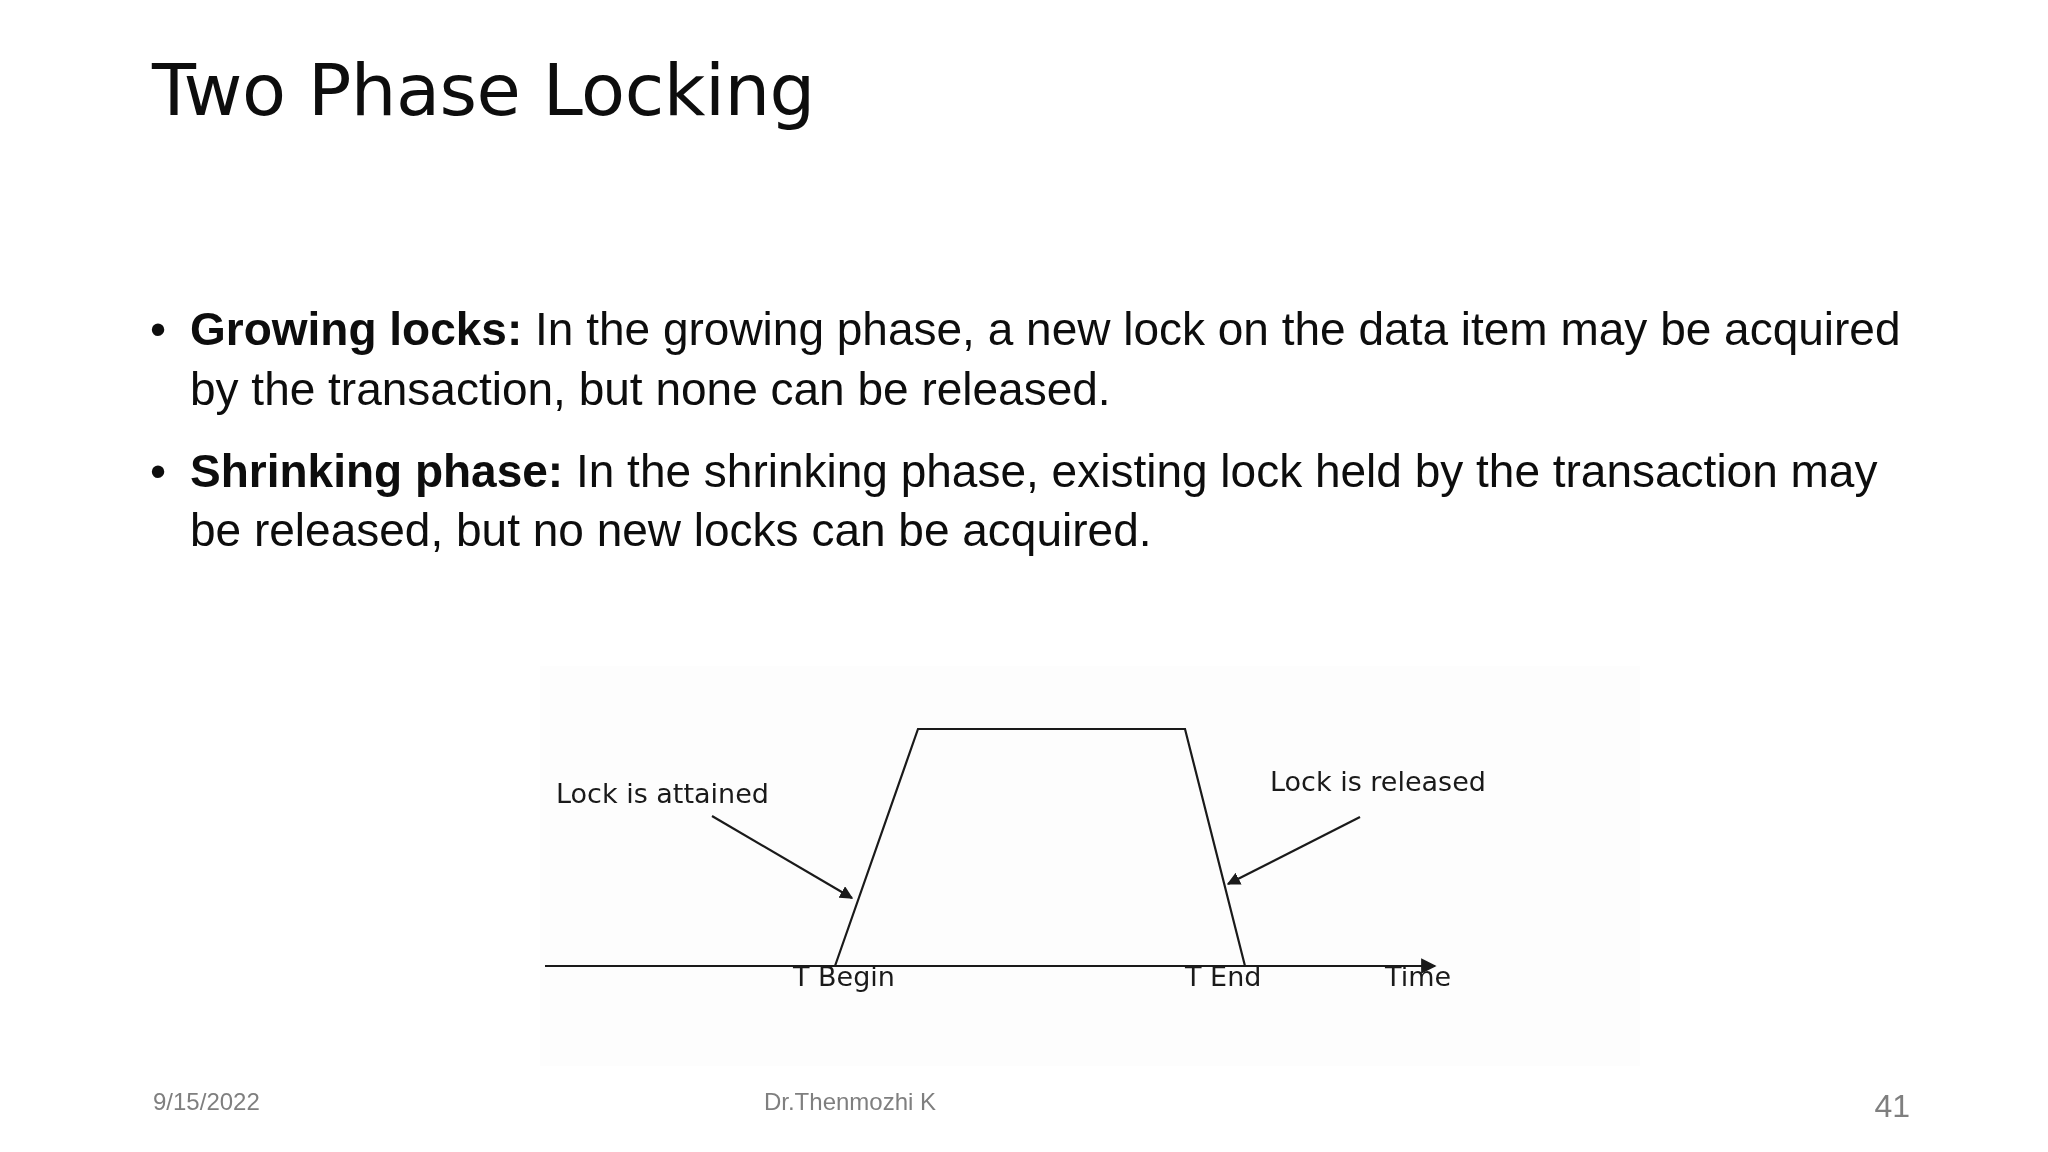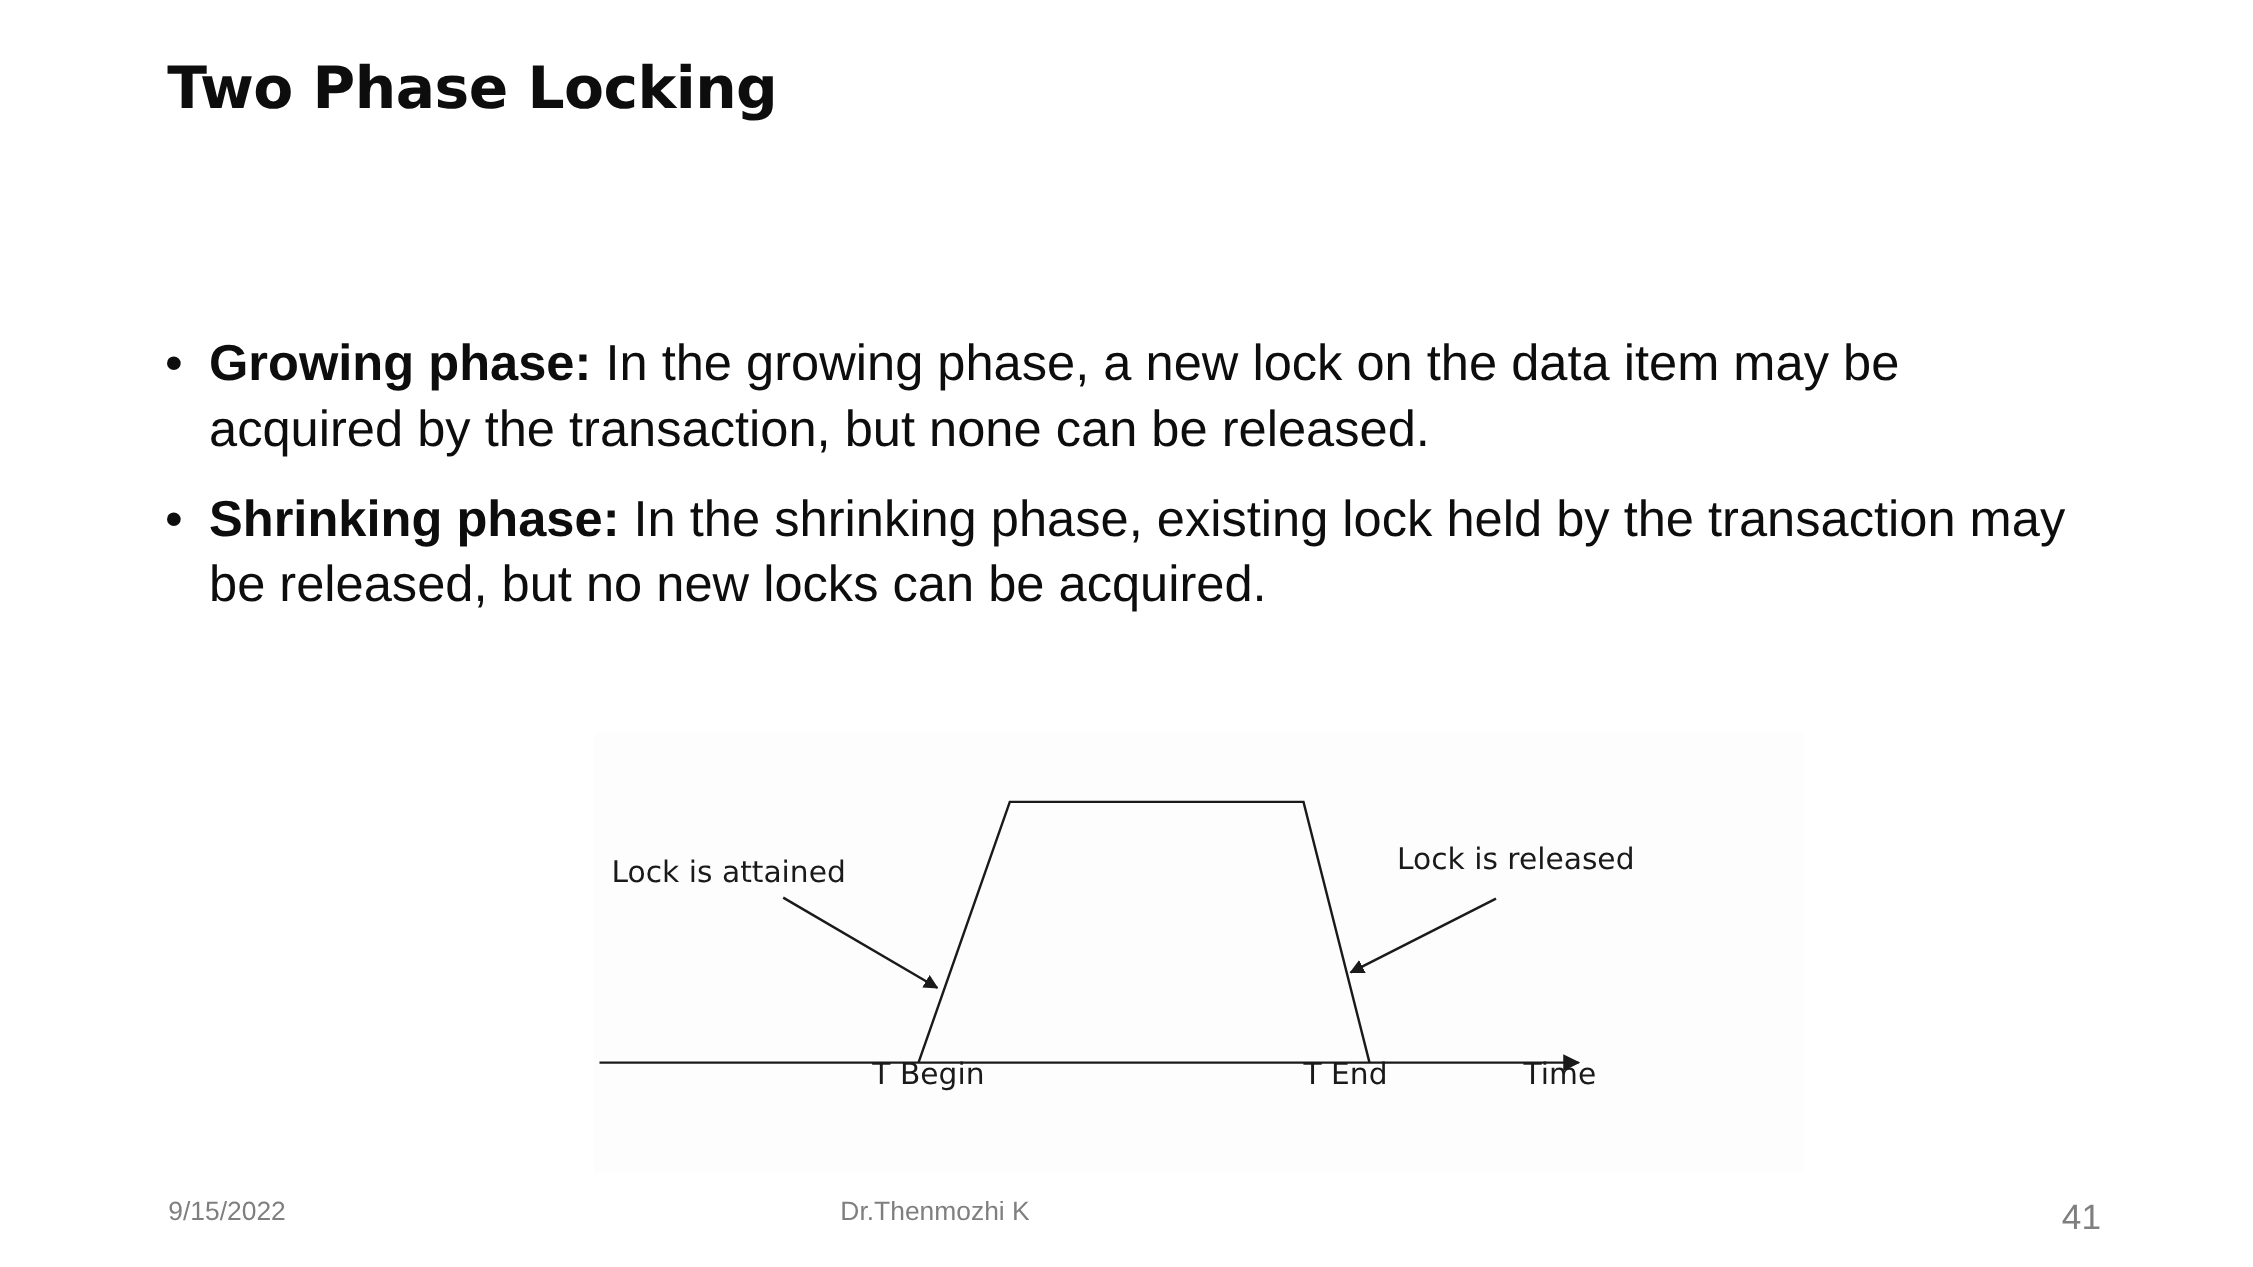--- a/index.html
+++ b/index.html
@@ -18,22 +18,22 @@
     overflow: hidden;
   }
 
   
   .slide-title {
     position: absolute;
     left: 152px;
     top: 52px;
     width: 1760px;
     font-family: "DejaVu Sans", sans-serif;
-    font-weight: 700;
-    font-size: 53px;
+    font-weight: 400;
+    font-size: 72px;
     line-height: 1.08;
     letter-spacing: -0.5px;
     color: #0d0d0d;
     white-space: nowrap;
   }
 
   
   .body-block {
     position: absolute;
     left: 150px;
@@ -119,21 +119,21 @@
 <body>
 
 <div class="slide">
 
   <div class="slide-title">Two Phase Locking</div>
 
   <div class="body-block">
 
     <div class="bullet-row">
       <span class="bullet-dot">•</span>
-      <span class="bullet-text"><span class="bullet-lead">Growing phase:</span><span> In the growing phase, a new lock on the data item may be acquired by the transaction, but none can be released.</span></span>
+      <span class="bullet-text"><span class="bullet-lead">Growing locks:</span><span> In the growing phase, a new lock on the data item may be acquired by the transaction, but none can be released.</span></span>
     </div>
 
     <div class="bullet-row">
       <span class="bullet-dot">•</span>
       <span class="bullet-text"><span class="bullet-lead">Shrinking phase:</span><span> In the shrinking phase, existing lock held by the transaction may be released, but no new locks can be acquired.</span></span>
     </div>
 
   </div>
 
   <div class="diagram">

